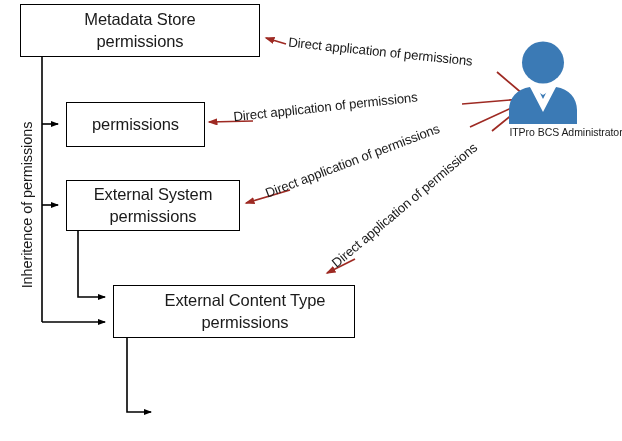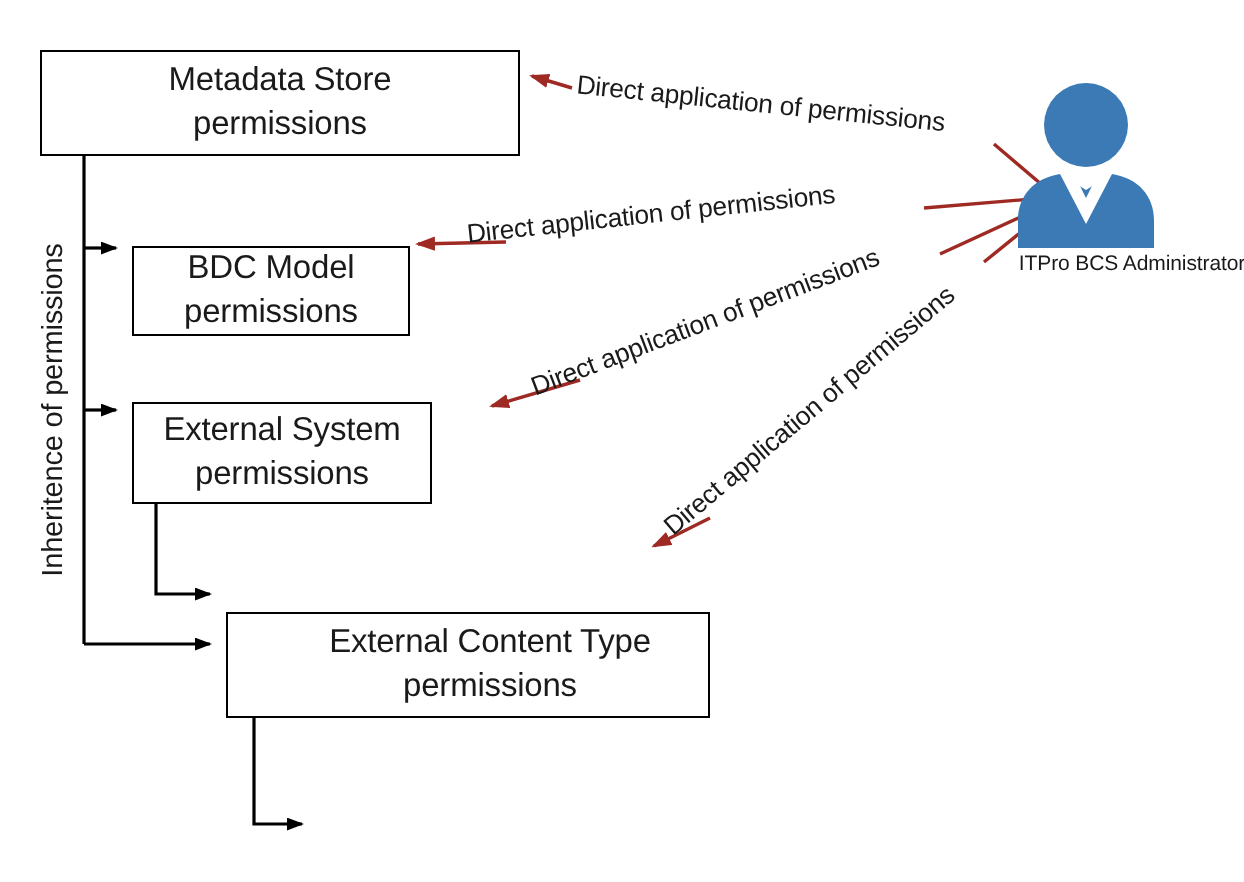--- a/index.html
+++ b/index.html
@@ -31,28 +31,27 @@
     background: #ffffff;
     display: flex;
     align-items: center;
     justify-content: center;
     text-align: center;
     color: #1a1a1a;
     font-size: 16.5px;
     line-height: 1.28;
     letter-spacing: -0.1px;
     padding: 2px 6px;
-    margin-top: 21px;
   }
   .node-box span {
     display: block;
   }
   #node-metadata-store { left: 20px;  top: 4px;   width: 240px; height: 53px; }
   #node-bdc-model      { left: 66px;  top: 102px; width: 139px; height: 45px; }
-  #node-external-system{ left: 66px;  top: 180px; width: 150px; height: 51px; }
+  #node-external-system{ left: 66px;  top: 180px; width: 174px; height: 51px; }
   #node-external-ct    { left: 113px; top: 285px; width: 242px; height: 53px; padding-left: 28px; }
   #node-methods        { left: 159px; top: 386px; width: 244px; height: 53px; }
 
   #inheritance-label {
     position: absolute;
     left: -93px;
     top: 197px;
     width: 240px;
     text-align: center;
     transform: rotate(-90deg);
@@ -146,21 +145,20 @@
 
   <div class="node-box" id="node-metadata-store">
     <div>
       <span>Metadata Store</span>
       <span>permissions</span>
     </div>
   </div>
 
   <div class="node-box" id="node-bdc-model">
     <div>
-      <span>BDC Model</span>
       <span>permissions</span>
     </div>
   </div>
 
   <div class="node-box" id="node-external-system">
     <div>
       <span>External System</span>
       <span>permissions</span>
     </div>
   </div>

